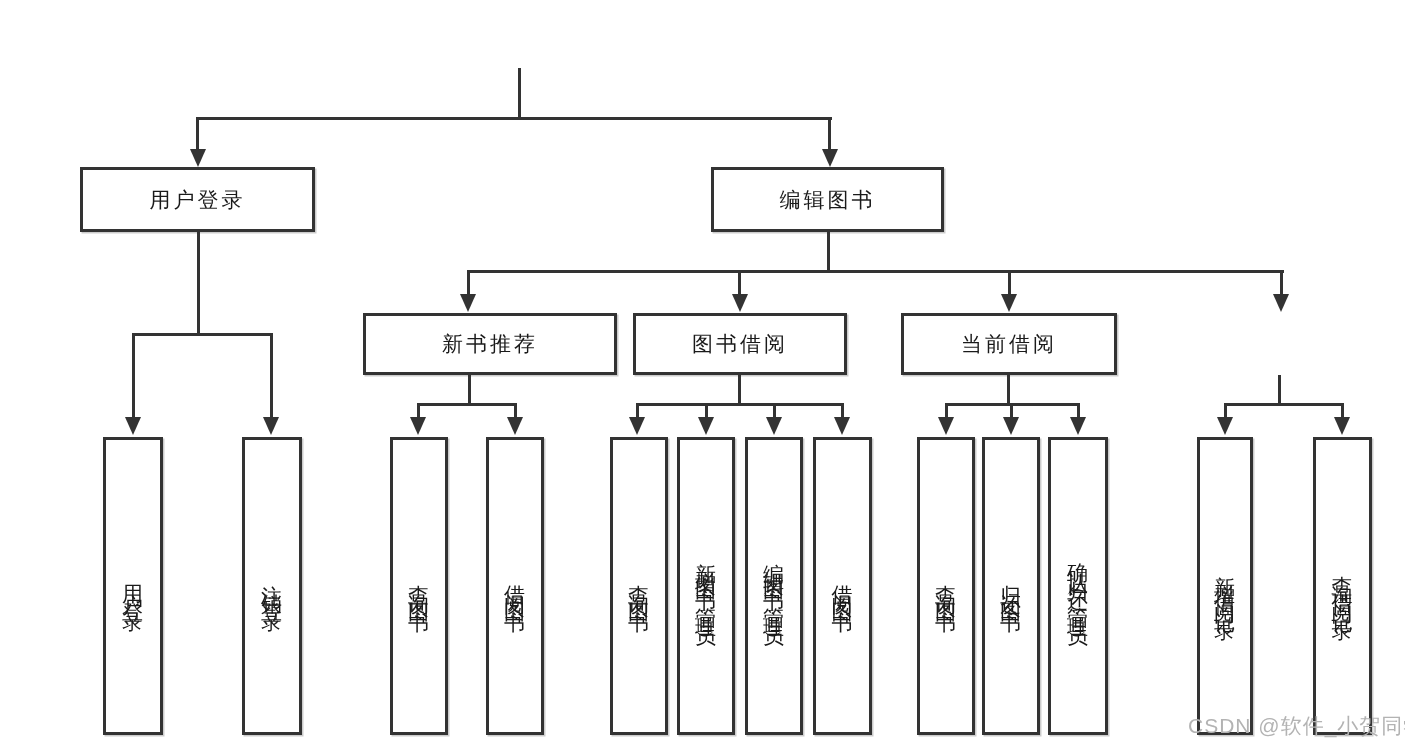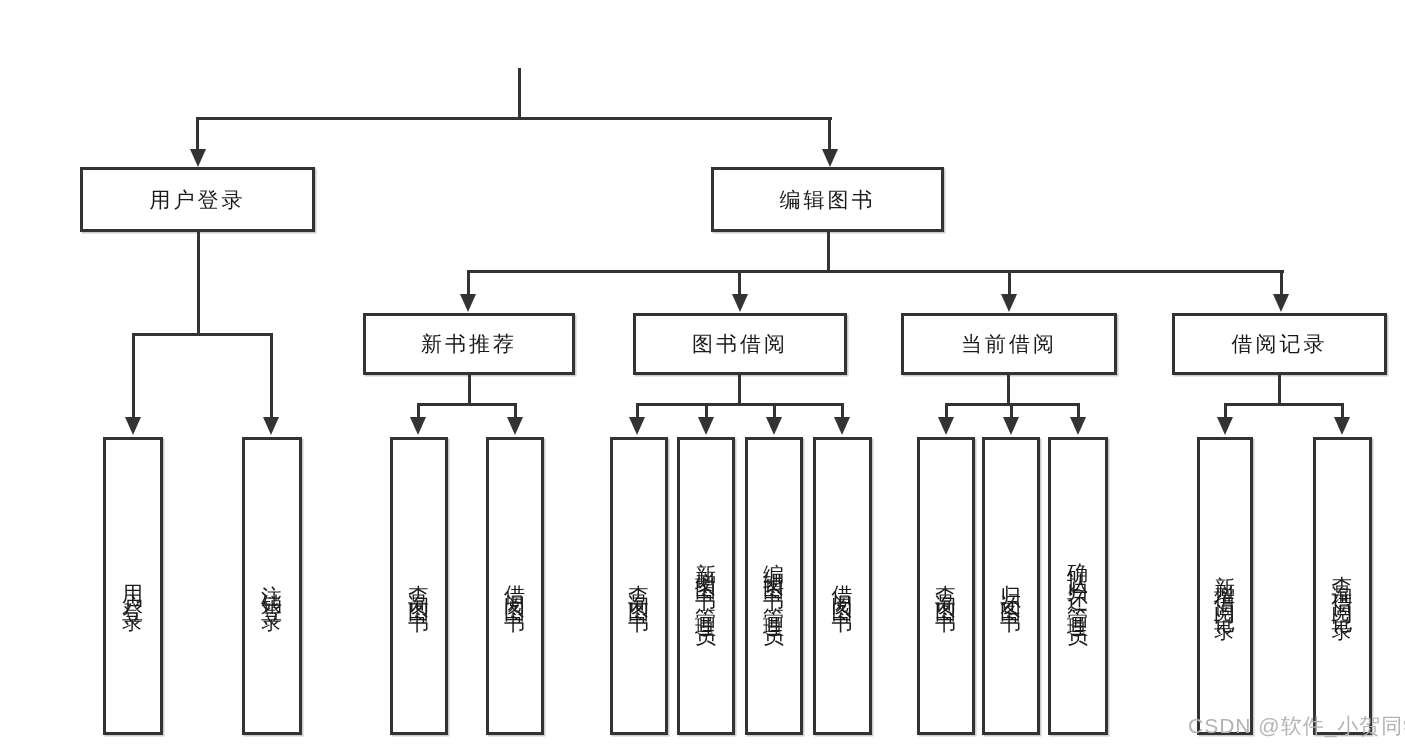--- a/index.html
+++ b/index.html
@@ -71,31 +71,28 @@
   <i class="hl" style="left:467px;top:270px;width:817px;"></i>
   <i class="vl" style="left:467px;top:270px;height:26px;"></i>
   <i class="ah" style="left:460px;top:294px;"></i>
   <i class="vl" style="left:738px;top:270px;height:26px;"></i>
   <i class="ah" style="left:732px;top:294px;"></i>
   <i class="vl" style="left:1008px;top:270px;height:26px;"></i>
   <i class="ah" style="left:1001px;top:294px;"></i>
   <i class="vl" style="left:1280px;top:270px;height:26px;"></i>
   <i class="ah" style="left:1273px;top:294px;"></i>
 
-  <div class="box h" style="left:363px;top:313px;width:212px;height:62px;">
+  <div class="box h" style="left:363px;top:313px;width:254px;height:62px;">
     <span>新书推荐</span>
   </div>
   <div class="box h" style="left:901px;top:313px;width:216px;height:62px;">
     <span>当前借阅</span>
   </div>
   <div class="box h" style="left:633px;top:313px;width:214px;height:62px;">
     <span>图书借阅</span>
-  </div>
-  <div class="box h" style="left:1172px;top:313px;width:215px;height:62px;">
-    <span>借阅记录</span>
   </div>
 
   <i class="vl" style="left:468px;top:375px;height:31px;"></i>
   <i class="hl" style="left:417px;top:403px;width:100px;"></i>
   <i class="vl" style="left:417px;top:403px;height:16px;"></i>
   <i class="ah" style="left:410px;top:417px;"></i>
   <i class="vl" style="left:514px;top:403px;height:16px;"></i>
   <i class="ah" style="left:507px;top:417px;"></i>
 
   <div class="box v" style="left:390px;top:437px;width:58px;height:298px;">

